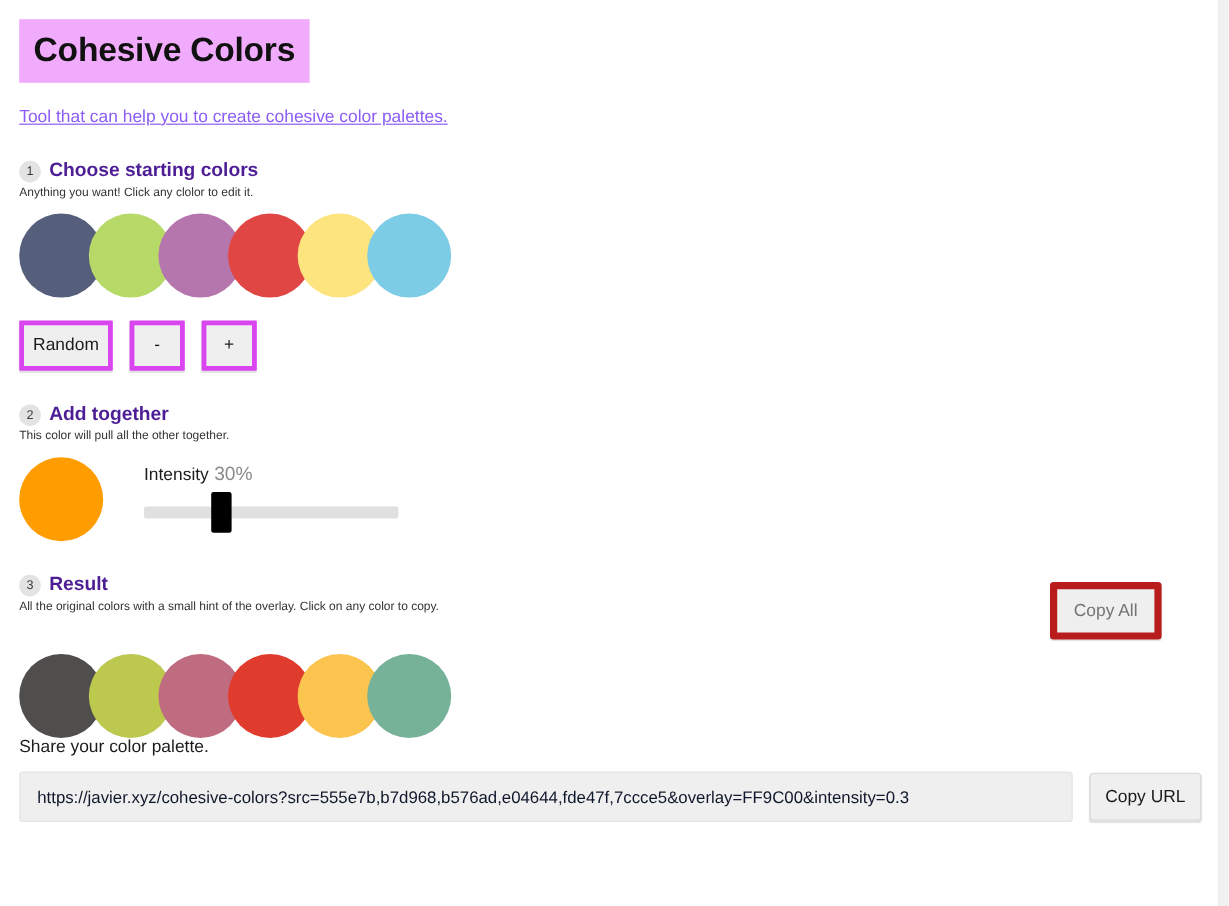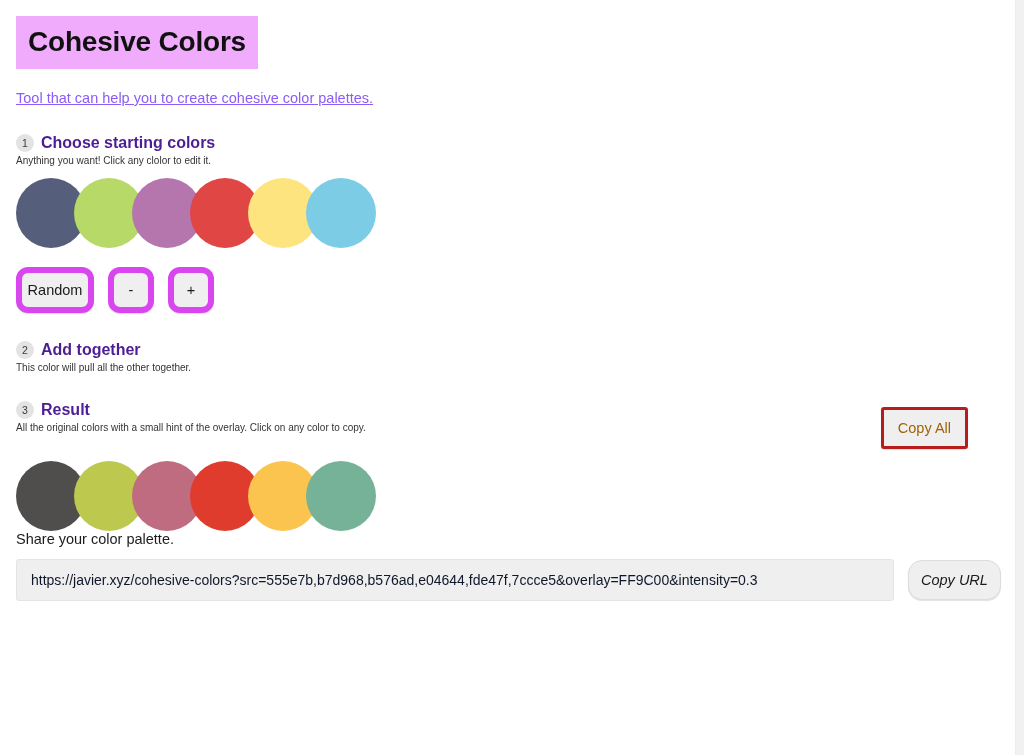--- a/index.html
+++ b/index.html
@@ -96,22 +96,22 @@
   .swatch:last-child { margin-right: 0; }
 
   
   .btn-row {
     display: flex;
     gap: 14px;
     margin-top: 19px;
   }
   .btn {
     background: #efefef;
-    border: 6px solid #d946ef;
-    border-radius: 12px;
+    border: 4px solid #d946ef;
+    border-radius: 1px;
     box-shadow: 0 1px 1px rgba(0,0,0,0.12);
     font-size: 14.5px;
     color: #1b1b1b;
     font-family: "Liberation Sans", sans-serif;
     padding: 9px 0;
     text-align: center;
     cursor: pointer;
   }
   .btn-random { width: 78px; }
   .btn-small { width: 46px; }
@@ -158,25 +158,25 @@
   }
 
   
   .result-head {
     display: flex;
     justify-content: space-between;
     align-items: flex-start;
   }
   .copy-all-btn {
     background: #efefef;
-    border: 3px solid #b91c1c;
+    border: 6px solid #b91c1c;
     border-radius: 3px;
     box-shadow: 0 1px 1px rgba(0,0,0,0.12);
     font-size: 14.5px;
-    color: #a16207;
+    color: #737373;
     font-family: "Liberation Sans", sans-serif;
     padding: 10px 14px;
     margin-top: 6px;
     margin-right: 30px;
     cursor: pointer;
   }
 
   
   .share-label {
     font-size: 14.5px;
@@ -197,29 +197,28 @@
     border-radius: 3px;
     color: #0f172a;
     font-size: 14px;
     font-family: "Liberation Sans", sans-serif;
     padding: 12px 14px;
     outline: none;
   }
   .copy-url-btn {
     background: #efefef;
     border: 1px solid #dcdcdc;
-    border-radius: 14px;
+    border-radius: 3px;
     box-shadow: 0 1px 1px rgba(0,0,0,0.12);
     font-size: 14.5px;
     color: #1b1b1b;
     font-family: "Liberation Sans", sans-serif;
     padding: 11px 12px;
     cursor: pointer;
     white-space: nowrap;
-    font-style: italic;
   }
 </style>
 </head>
 <body>
 
 <div class="page-gutter"></div>
 
 <div class="wrap">
 
   <div class="title-row">
@@ -250,20 +249,32 @@
     </div>
   </div>
 
   <div class="section">
     <div class="sec-head">
       <span class="step-badge">2</span>
       <span class="sec-title">Add together</span>
     </div>
     <div class="sec-desc">This color will pull all the other together.</div>
 
+    <div class="overlay-block">
+      <div class="overlay-swatch" style="background: rgb(255, 156, 0);"></div>
+      <div class="overlay-right">
+        <div>
+          <span class="intensity-label">Intensity</span>
+          <span class="intensity-value">30%</span>
+        </div>
+        <div class="slider">
+          <div class="slider-thumb"></div>
+        </div>
+      </div>
+    </div>
   </div>
 
   <div class="section">
     <div class="result-head">
       <div>
         <div class="sec-head">
           <span class="step-badge">3</span>
           <span class="sec-title">Result</span>
         </div>
         <div class="sec-desc">All the original colors with a small hint of the overlay. Click on any color to copy.</div>

